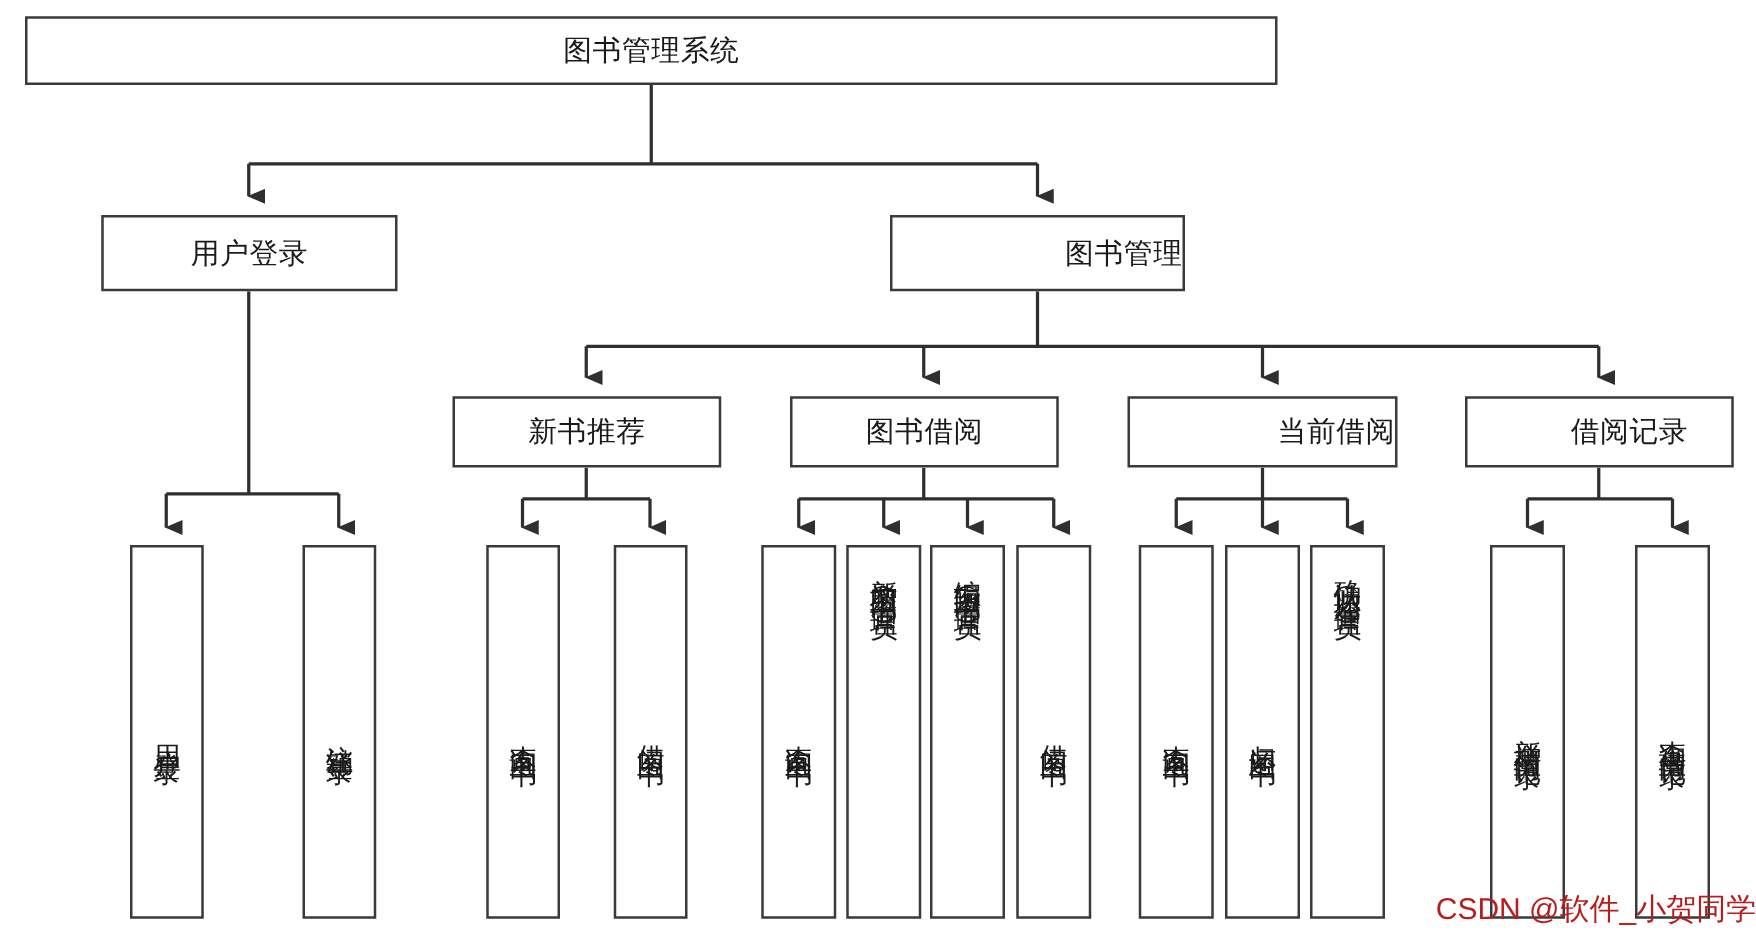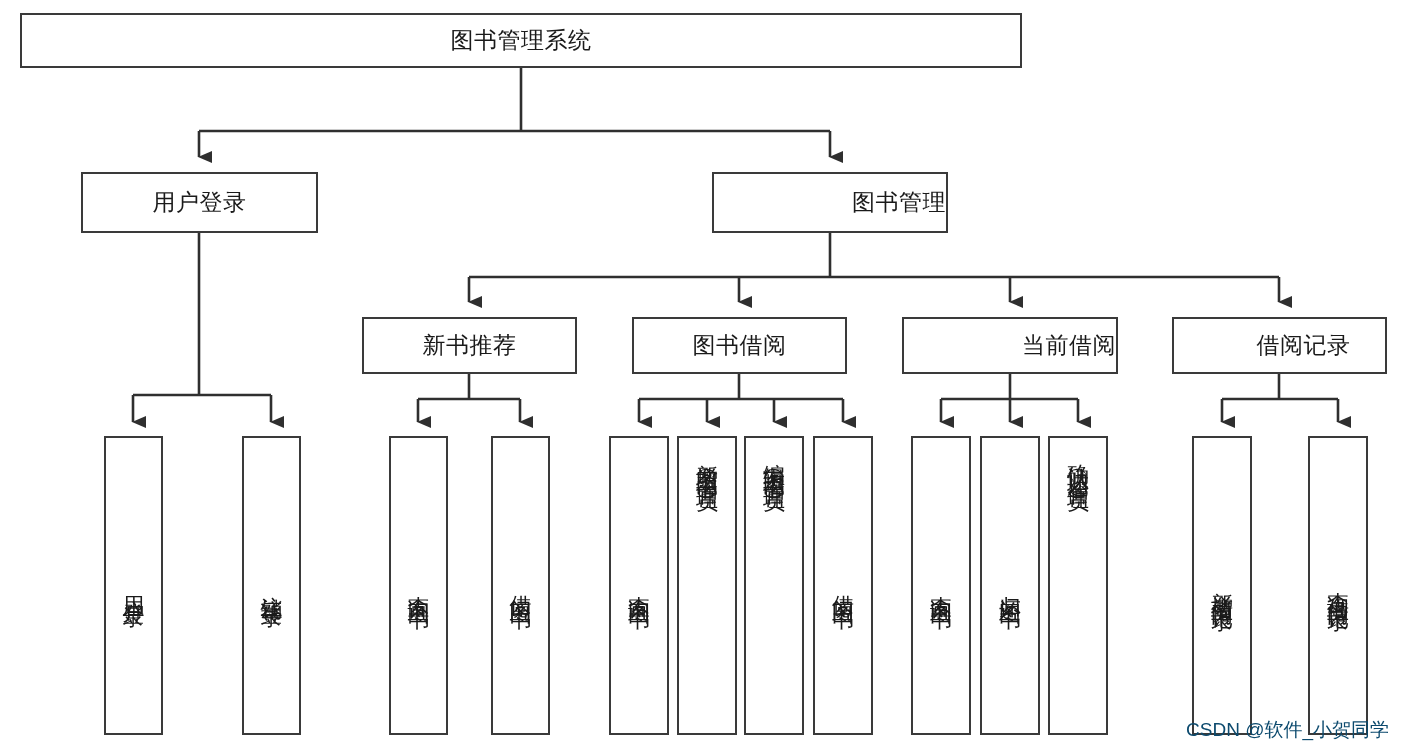--- a/index.html
+++ b/index.html
@@ -59,24 +59,24 @@
     white-space:nowrap;
     height:auto;
   }
   
   .node.v.center{
     align-items:center;
     padding-top:0;
   }
   #watermark{
     position:absolute;
-    right:16px;
+    right:0;
     bottom:4px;
-    font-size:19px;
-    color:#0c4a6e;
+    font-size:24px;
+    color:#b91c1c;
     z-index:5;
     white-space:nowrap;
     font-family:"Liberation Sans","DejaVu Sans",sans-serif;
   }
 </style>
 </head>
 <body>
 
 <div id="canvas">
 

